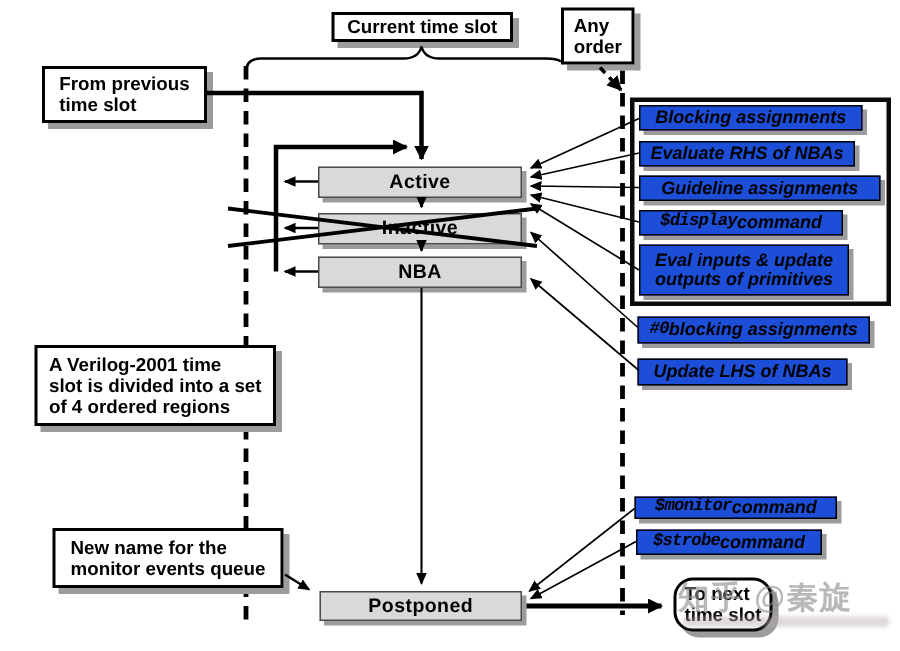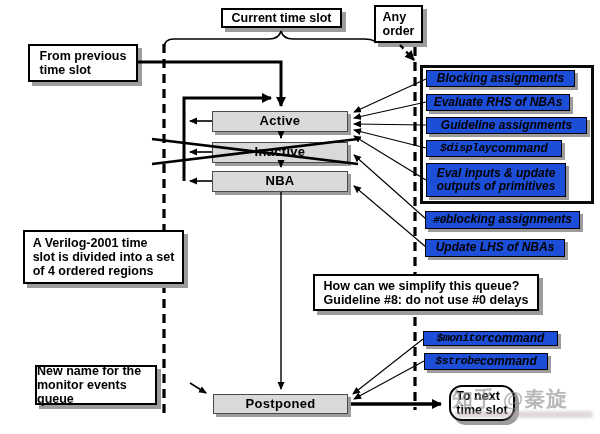--- a/index.html
+++ b/index.html
@@ -86,24 +86,22 @@
     <span class="code">$monitor</span><span> command</span>
   </div>
   <div class="box item z1" style="left:424px;top:353px;width:124px;height:17px;">
     <span class="code">$strobe</span><span> command</span>
   </div>
 
   <div class="box wbox note z1" style="left:23px;top:230px;width:161px;height:54px;">A Verilog-2001 time
 slot is divided into a set
 of 4 ordered regions</div>
 
-  <div class="box wbox note z1" style="left:313px;top:274px;width:226px;height:37px;">How can we simplify this queue?
-Guideline #8: do not use #0 delays</div>
 
-  <div class="box wbox note z1" style="left:35px;top:365px;width:122px;height:40px;">New name for the
+  <div class="box wbox note z1" style="left:35px;top:352px;width:154px;height:40px;">New name for the
 monitor events queue</div>
 
   <div class="box wbox z1" style="left:449px;top:385px;width:66px;height:36px;border-radius:13px;">To next
 time slot</div>
 
   <svg class="layer z2" id="overlay">
     <defs>
       <marker id="ah" markerWidth="9" markerHeight="8" refX="7" refY="3.5" orient="auto" markerUnits="userSpaceOnUse">
         <path d="M0,0 L8,3.5 L0,7 Z" fill="#000"></path>
       </marker>

